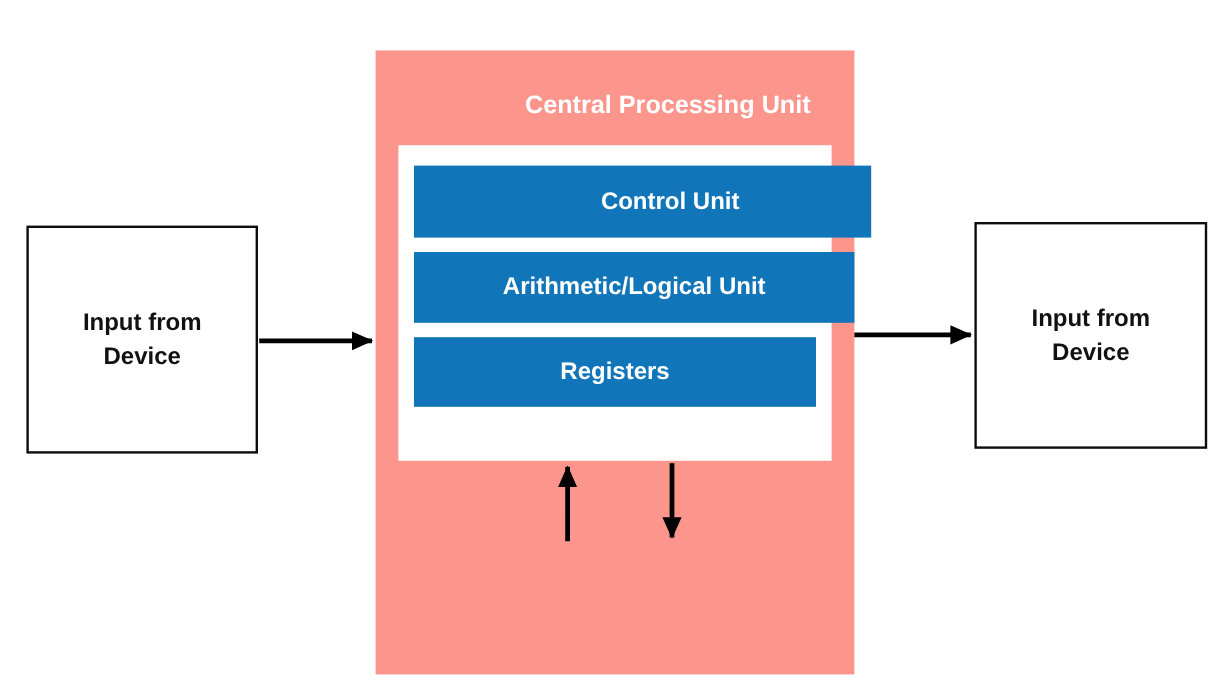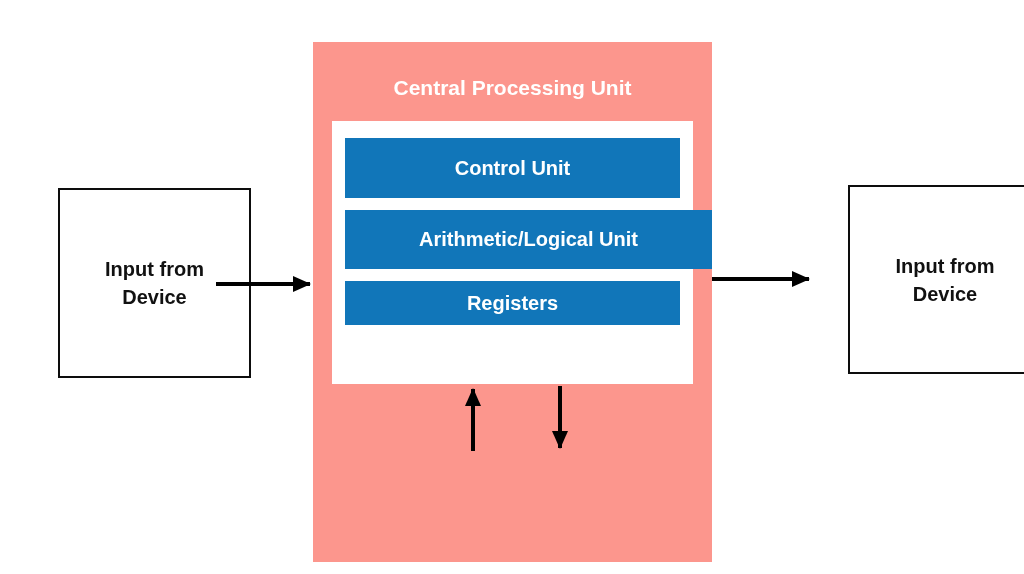--- a/index.html
+++ b/index.html
@@ -22,21 +22,20 @@
     border: 2px solid #0d0d0d;
     display: flex;
     align-items: center;
     justify-content: center;
     text-align: center;
     font-weight: bold;
     font-size: 20px;
     line-height: 1.4;
     color: #111111;
     white-space: pre-line;
-    margin-left: 36px;
   }
   .io-box.input  { left: 22px;  top: 188px; width: 193px; height: 190px; }
   .io-box.output { left: 812px; top: 185px; width: 194px; height: 189px; }
 
   .cpu {
     position: absolute;
     left: 313px;
     top: 42px;
     width: 399px;
     height: 520px;
@@ -44,43 +43,44 @@
   }
   .cpu-title {
     position: absolute;
     top: 34px;
     left: 0;
     width: 100%;
     text-align: center;
     font-weight: bold;
     font-size: 21px;
     color: #ffffff;
+    padding-left: 44px;
   }
   .cpu-inner {
     position: absolute;
     left: 19px;
     top: 79px;
     width: 361px;
     height: 263px;
     background: #ffffff;
   }
   .block {
     position: absolute;
     background: var(--block-blue, #1176B9);
     color: #ffffff;
     font-weight: bold;
     font-size: 20px;
     display: flex;
     align-items: center;
     justify-content: center;
     text-align: center;
   }
-  .block.b0 { left: 13px; top: 17px;  width: 335px; height: 60px; }
+  .block.b0 { left: 13px; top: 17px;  width: 335px; height: 60px; padding-left: 46px; }
   .block.b1 { left: 13px; top: 89px;  width: 367px; height: 59px; }
-  .block.b2 { left: 13px; top: 160px; width: 335px; height: 44px; }
+  .block.b2 { left: 13px; top: 160px; width: 335px; height: 58px; }
   .block.memory { left: 32px; top: 410px; width: 335px; height: 62px; }
 
   svg.arrows {
     position: absolute;
     left: 0;
     top: 0;
     width: 1024px;
     height: 574px;
     pointer-events: none;
   }

